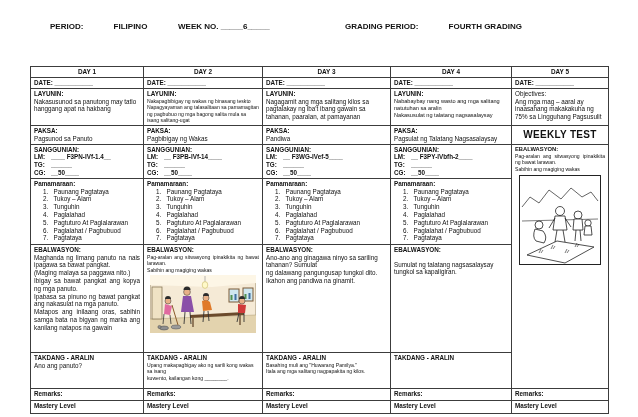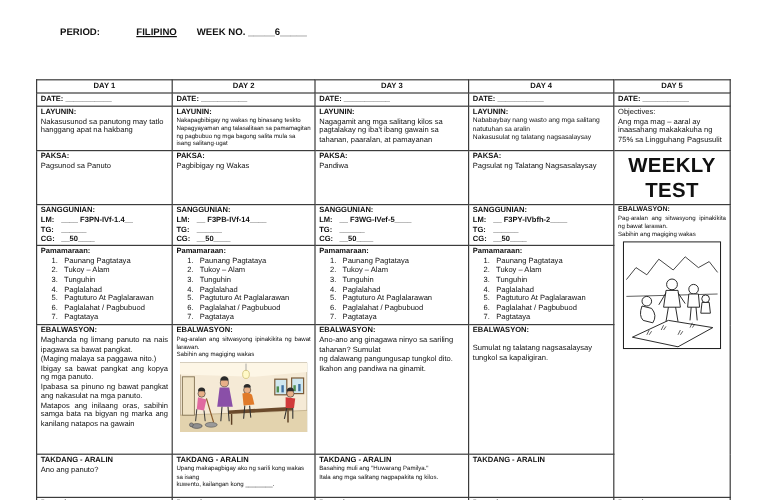--- a/index.html
+++ b/index.html
@@ -1,49 +1,53 @@
 <!DOCTYPE html>
 <html><head>
 <meta charset="utf-8">
 <style>
   html,body{margin:0;padding:0;background:#fff;}
   .sheet{position:relative;width:638px;height:417px;background:#fff;
          font-family:"Liberation Sans",sans-serif;color:#111;overflow:hidden;}
   .hdr{position:absolute;top:22px;font-size:8px;font-weight:700;white-space:nowrap;}
-  .u{text-decoration:underline;padding-left:28px;}
+  .u{padding-left:28px;}
   table.plan{position:absolute;left:30px;top:66px;width:578px;border-collapse:collapse;table-layout:fixed;}
   .plan th,.plan td{border:1px solid #3c3c3c;vertical-align:top;padding:1px 3px;
                     font-size:6.3px;line-height:1.24;text-align:left;overflow:hidden;}
   .plan th{text-align:center;font-weight:700;font-size:6.4px;padding:1px 2px;}
   .b{font-weight:700;}
   .txt{white-space:pre-wrap;}
   .sm{font-size:5.1px;line-height:1.3;}
   .md{font-size:5.6px;line-height:1.28;}
   .just{text-align:justify;}
   .pam{padding-left:9px;}
   .sang{font-size:5.7px;}
   .sang .row{display:flex;font-weight:700;}
   .sang .sl{width:17px;flex:0 0 17px;}
   .weeklycell{vertical-align:middle !important;}
-  .weekly{text-align:center;font-weight:700;font-size:17px;letter-spacing:.3px;}
+  .weekly{text-align:center;font-weight:700;font-size:10px;letter-spacing:.3px;}
   .mt{margin-top:7px;}
   .ill{display:block;margin:2px auto 0;}
 </style>
 </head>
 <body>
 
 <div class="sheet">
 
   <div class="hdr" style="left:50px;">
     <span>PERIOD:</span>
     <span class="u">FILIPINO</span>
   </div>
-  <div class="hdr" style="left:164px;">
+  <div class="hdr" style="left:178px;">
     <span>WEEK NO.</span>
     <span>_____6_____</span>
+  </div>
+  <div class="hdr" style="left:345px;">
+    <span>GRADING PERIOD:</span>
+    <span class="u">FOURTH   GRADING</span>
   </div>
 
   <table class="plan">
     <colgroup>
       <col style="width:113px">
         <col style="width:119px">
         <col style="width:128px">
       <col style="width:121px">
         <col style="width:97px">
     </colgroup>

